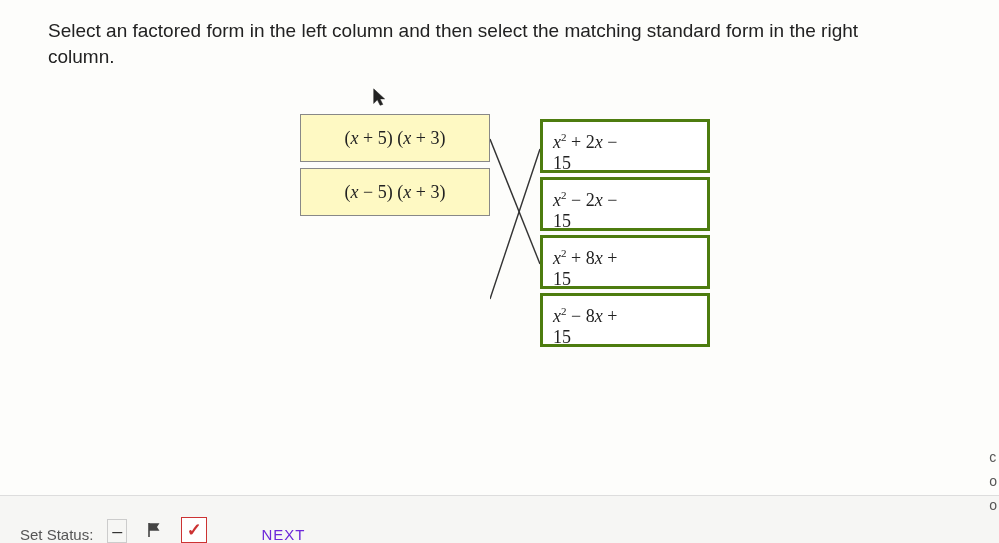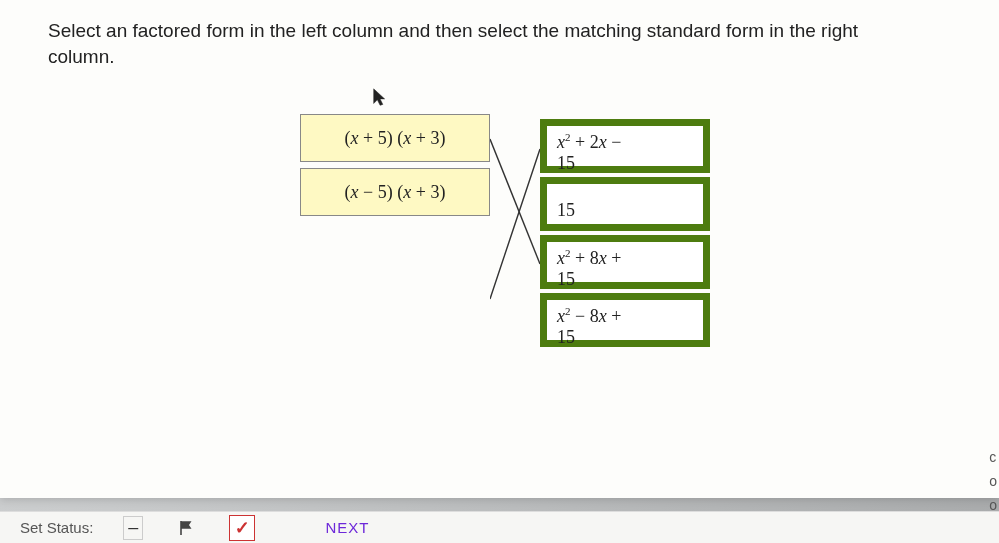--- a/index.html
+++ b/index.html
@@ -53,21 +53,21 @@
     height: 48px;
     margin-bottom: 6px;
     display: flex;
     align-items: center;
     justify-content: center;
     font-family: "Times New Roman", serif;
     font-size: 18px;
     color: #222;
   }
   .tile-r {
-    border: 7px solid #4d7c0f;
+    border: 3px solid #4d7c0f;
     background: #fff;
     height: 54px;
     margin-bottom: 4px;
     padding: 14px 10px 2px 10px;
     font-family: "Times New Roman", serif;
     font-size: 18px;
     color: #222;
     display: flex;
     flex-direction: column;
     justify-content: center;
@@ -80,29 +80,29 @@
     top: 0;
     width: 60px;
     height: 260px;
     pointer-events: none;
   }
   .footer {
     position: absolute;
     bottom: 0;
     left: 0;
     right: 0;
-    height: 32px;
+    height: 48px;
     background: #f6f6f4;
     border-top: 1px solid #ddd;
     display: flex;
-    align-items: center;
+    align-items: flex-end;
     padding: 0 20px;
     font-size: 15px;
     color: #555;
-    gap: 30px;
+    gap: 14px;
   }
   .status-dash {
     width: 20px;
     height: 24px;
     border: 1px solid #ccc;
     display: flex;
     align-items: center;
     justify-content: center;
     font-size: 18px;
     color: #333;
@@ -167,20 +167,21 @@
       <line x1="0" y1="30" x2="50" y2="155" stroke="#333" stroke-width="1.4"></line>
       <line x1="0" y1="190" x2="50" y2="40" stroke="#333" stroke-width="1.4"></line>
     </svg>
 
     <div class="col-right">
       <div class="tile-r">
         <div><i>x</i><span class="sup">2</span> + 2<i>x</i> −</div>
         <div class="num">15</div>
       </div>
       <div class="tile-r">
+        <div><i>x</i><span class="sup">2</span> − 2<i>x</i> −</div>
         <div class="num">15</div>
       </div>
       <div class="tile-r">
         <div><i>x</i><span class="sup">2</span> + 8<i>x</i> +</div>
         <div class="num">15</div>
       </div>
       <div class="tile-r">
         <div><i>x</i><span class="sup">2</span> − 8<i>x</i> +</div>
         <div class="num">15</div>
       </div>

